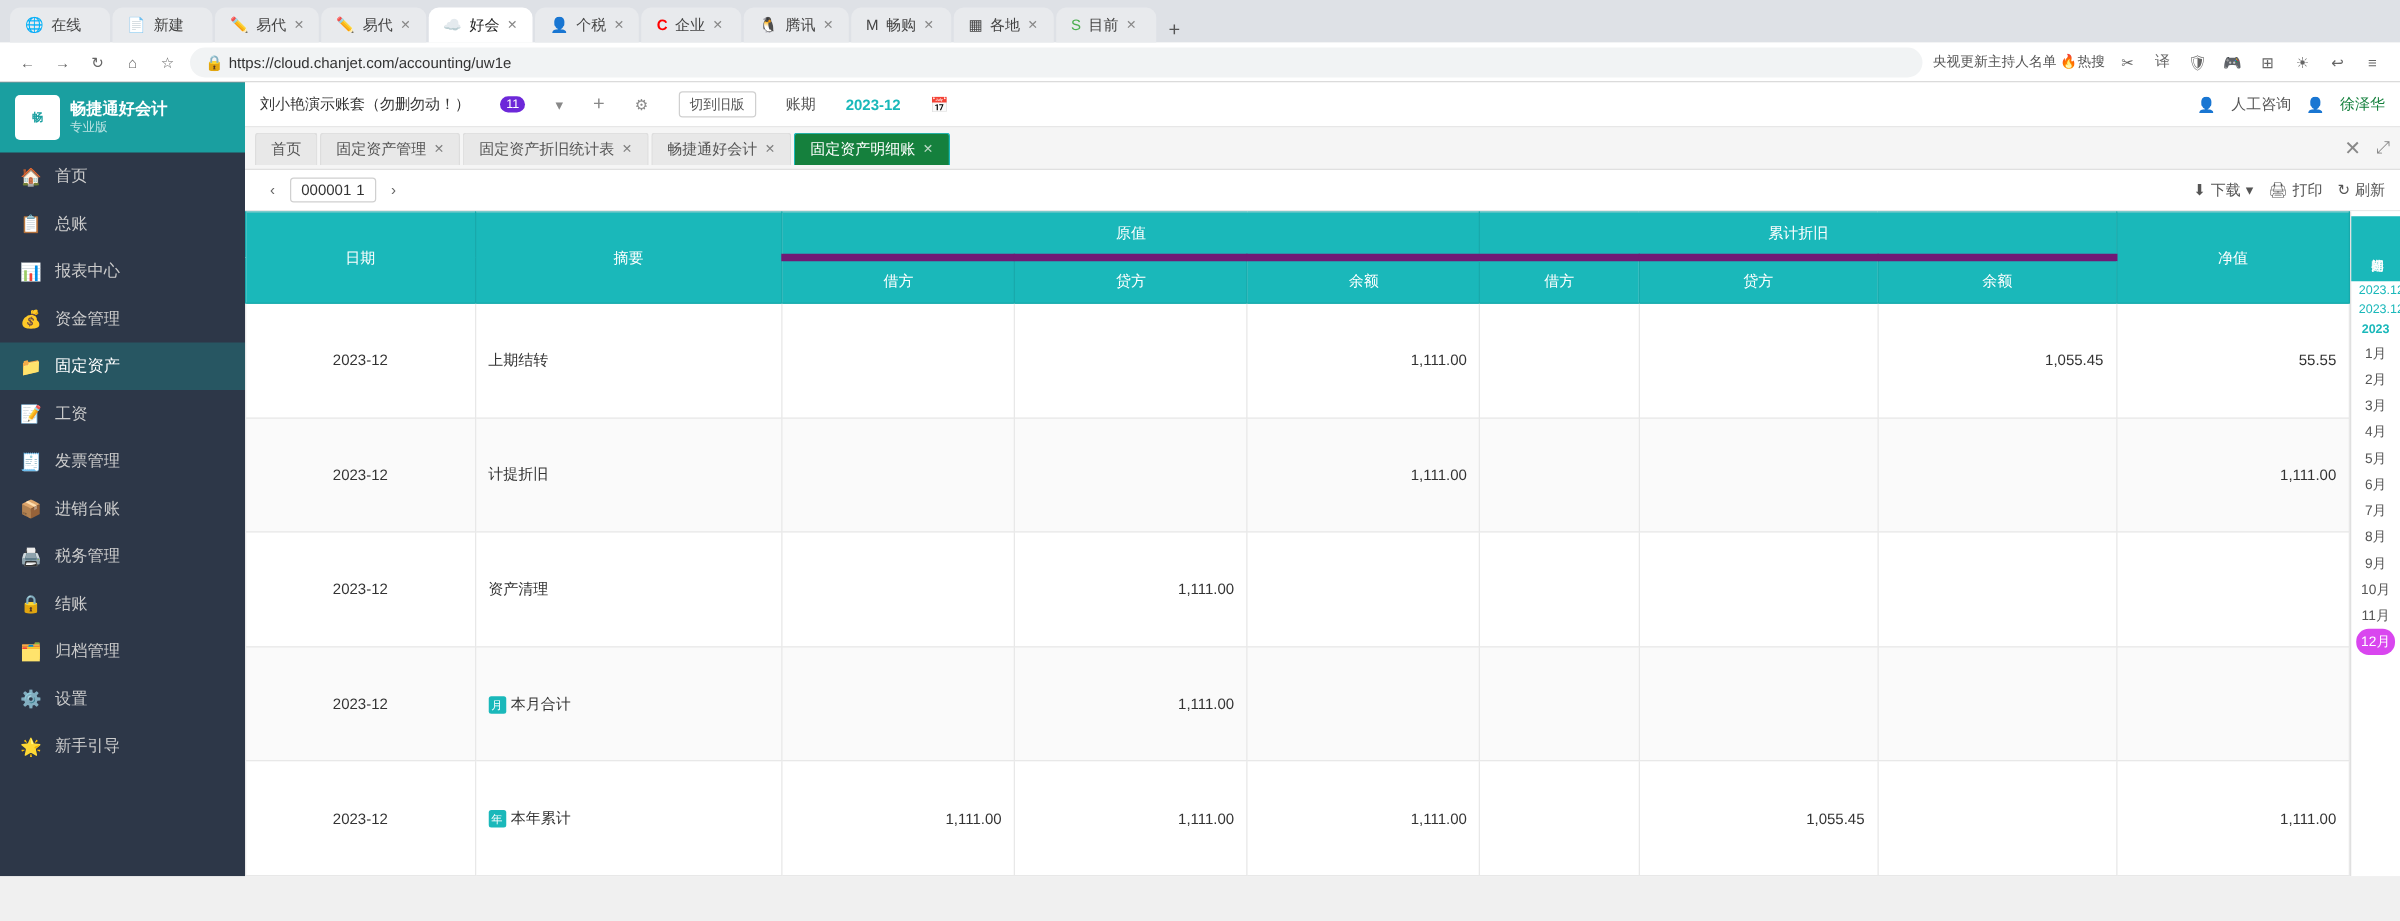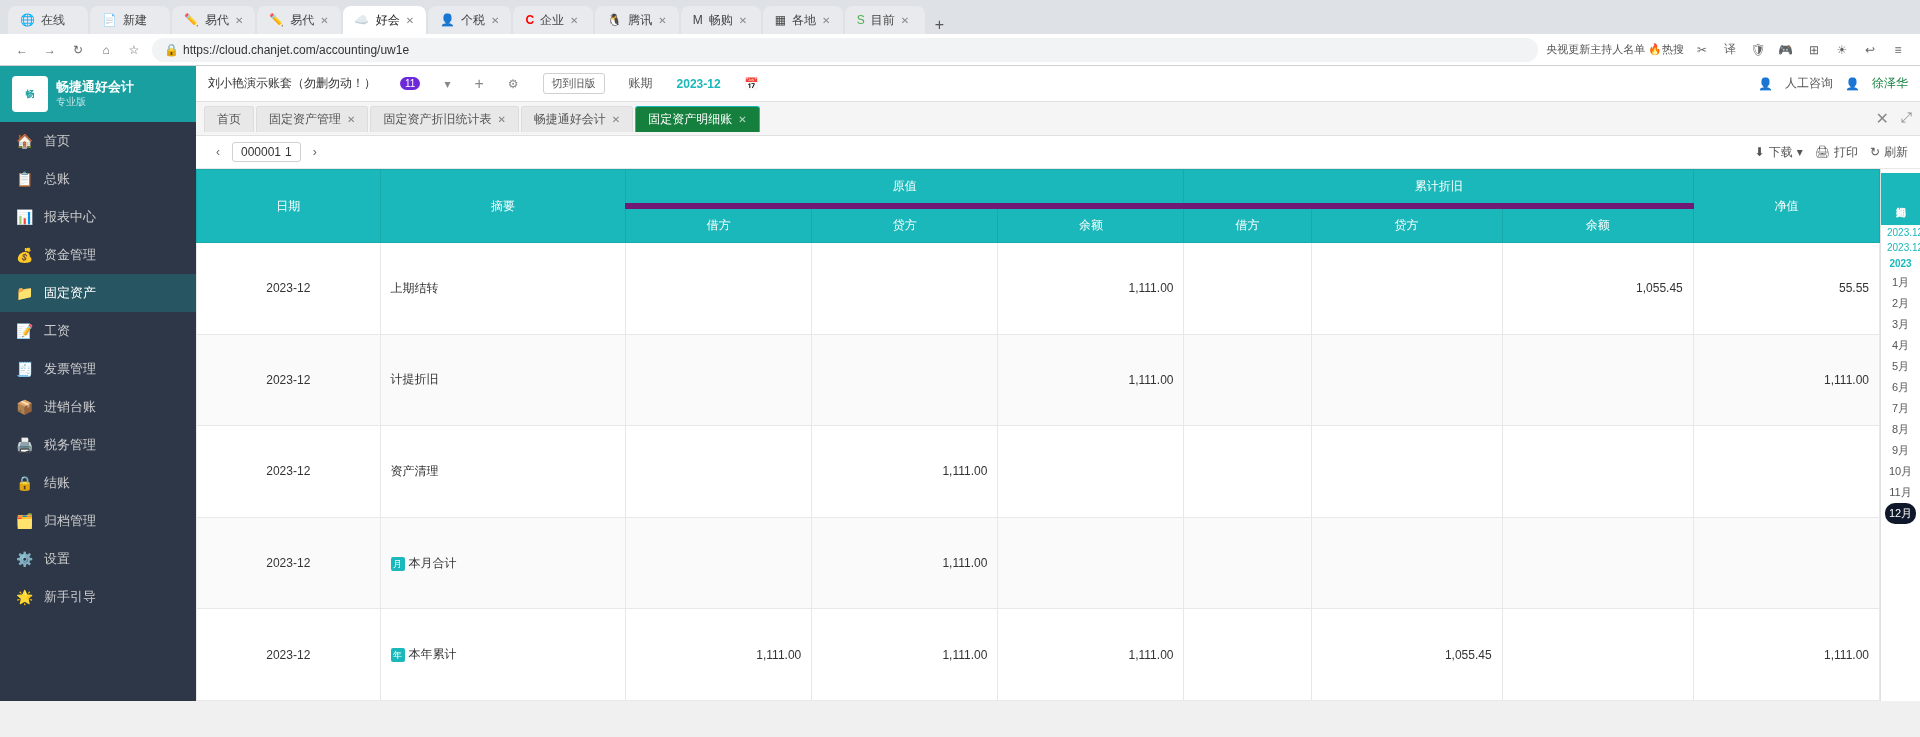--- a/index.html
+++ b/index.html
@@ -305,21 +305,21 @@
     }
     .side-month {
       font-size: 11px;
       color: #555;
       padding: 3px 0;
       cursor: pointer;
       width: 100%;
       text-align: center;
     }
     .side-month.active {
-      background: #0f172a;
+      background: #d946ef;
       color: #fff;
       border-radius: 10px;
       margin: 0 4px;
       width: calc(100% - 8px);
     }
     .side-date {
       font-size: 10px;
       color: #1ab8ba;
       padding: 2px 6px;
       text-align: center;

